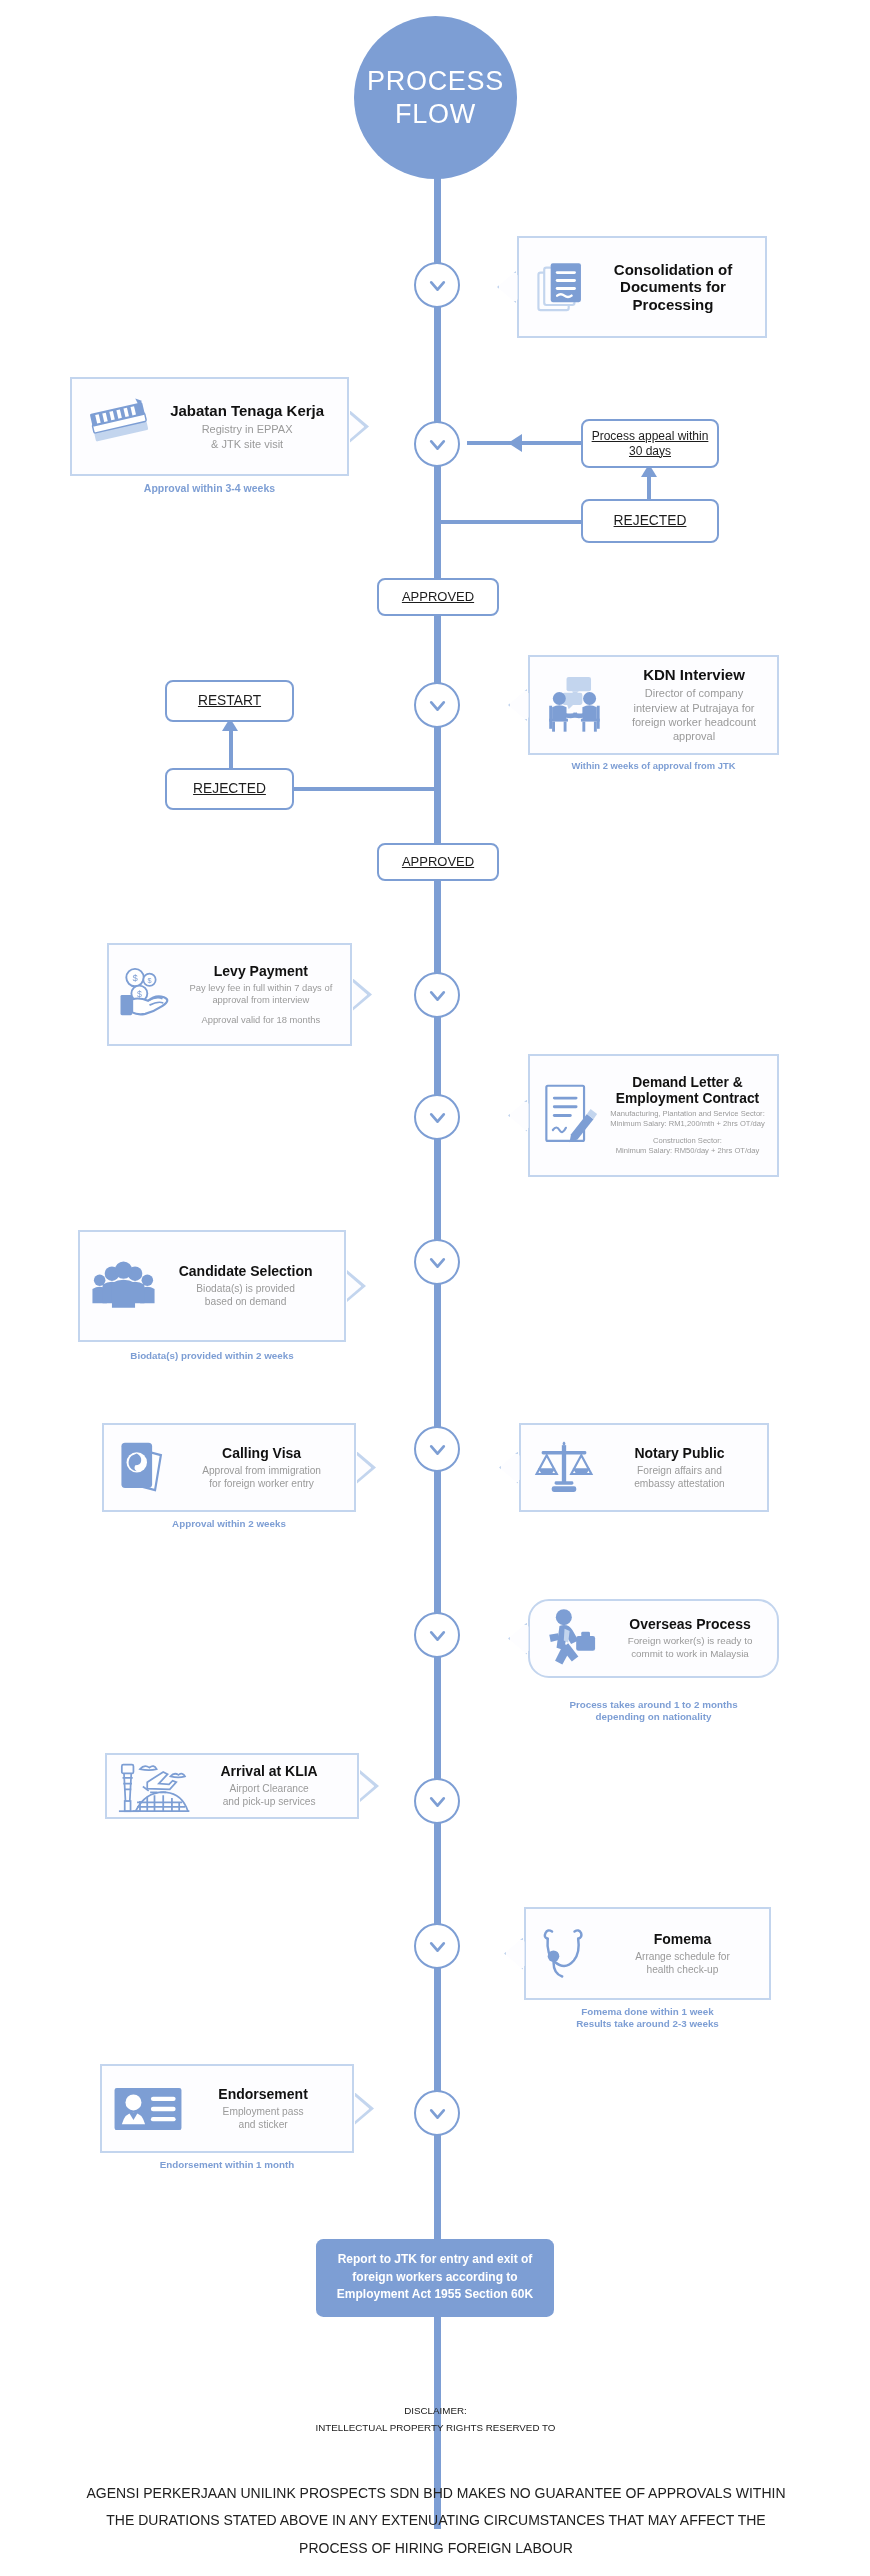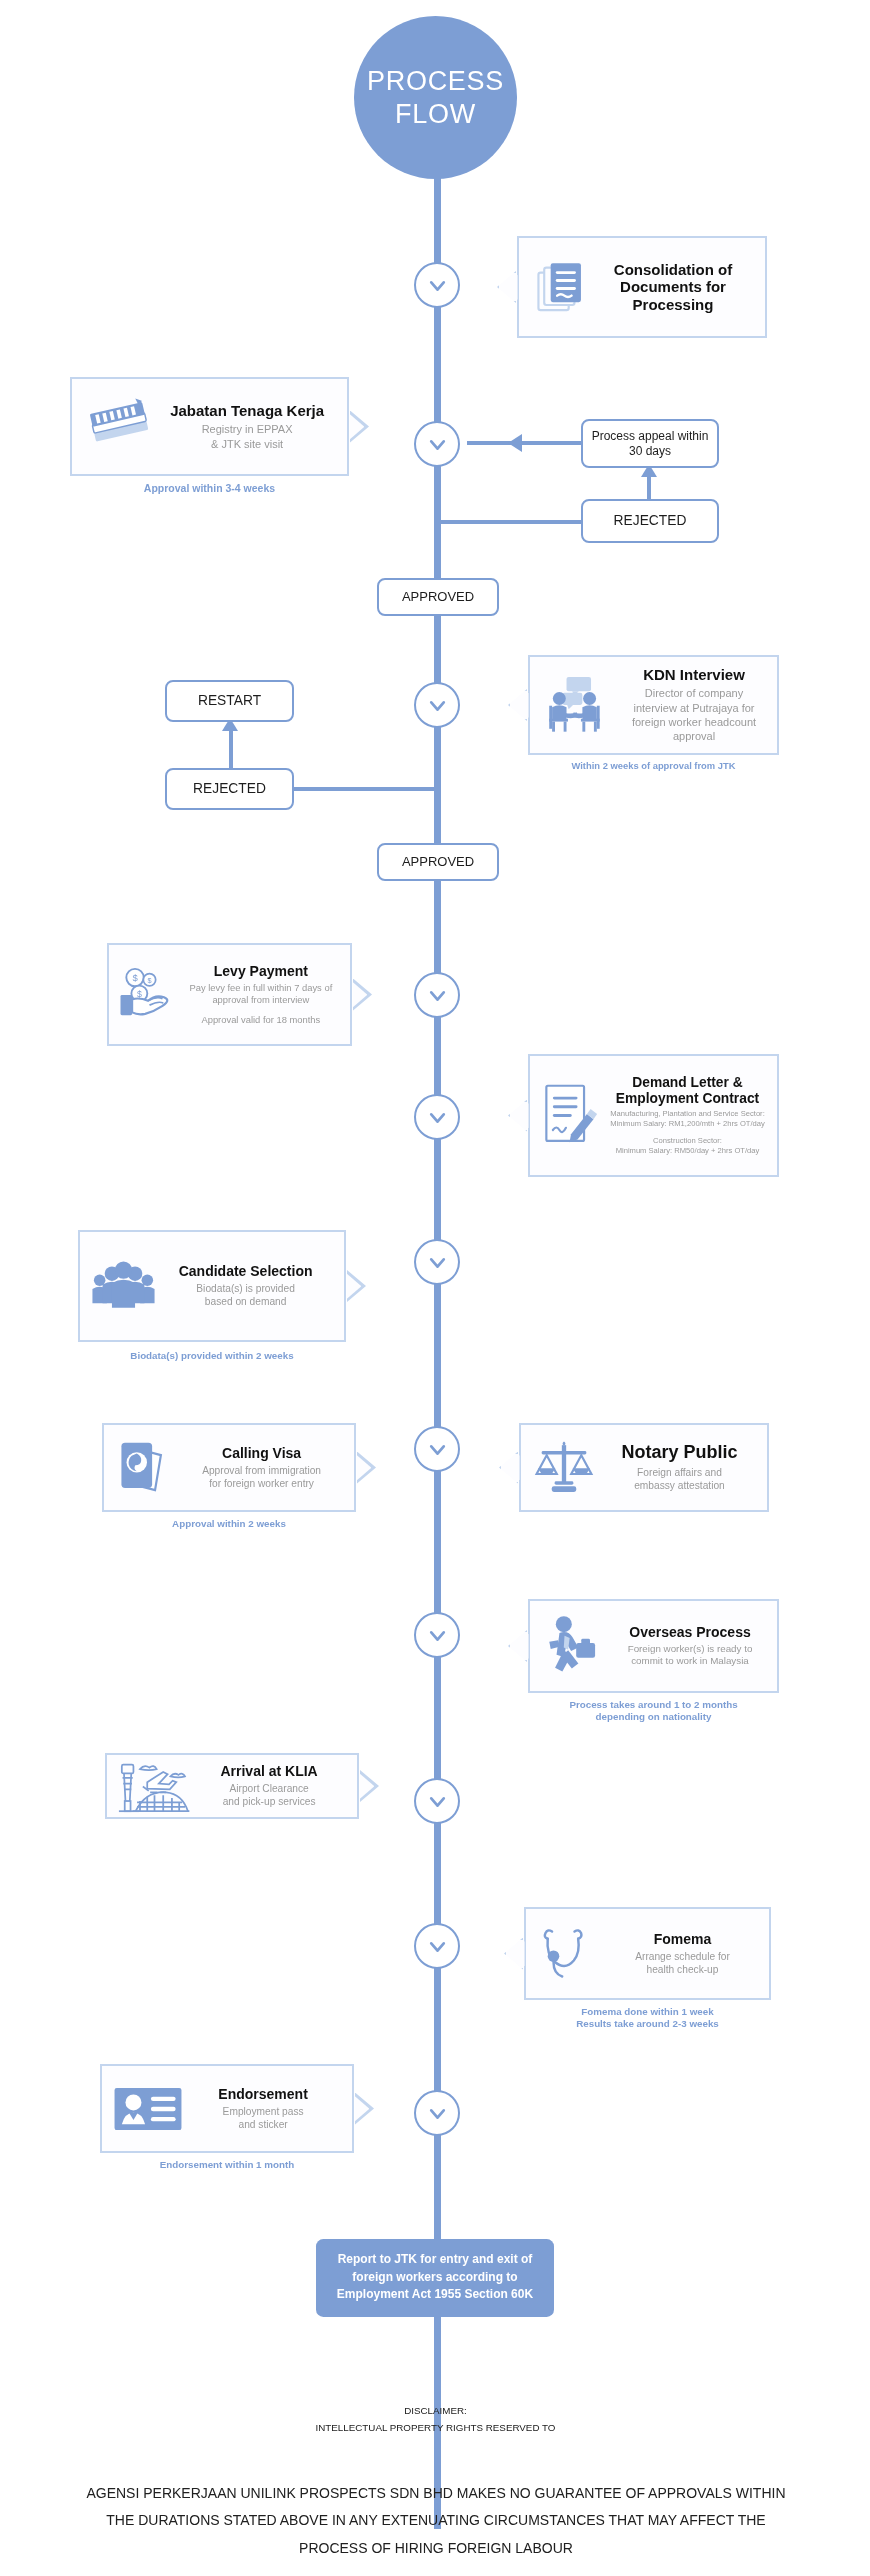--- a/index.html
+++ b/index.html
@@ -141,20 +141,21 @@
     background: #ffffff;
     border: 2.5px solid #7d9ed4;
     border-radius: 8px;
     display: flex;
     align-items: center;
     justify-content: center;
     text-align: center;
     color: #1d1d1d;
     z-index: 6;
     line-height: 1.2;
+    text-decoration: underline;
   }
 
   
   .hline { position:absolute; height:3.6px; background:#7d9ed4; z-index:2; }
   .vline { position:absolute; width:3.6px; background:#7d9ed4; z-index:2; }
   .arrow-left {
     position:absolute; width:0; height:0;
     border-top:9.4px solid transparent;
     border-bottom:9.4px solid transparent;
     border-right:14.5px solid #7d9ed4;
@@ -472,32 +473,32 @@
         <rect x="30" y="58" width="26" height="5" rx="2"></rect>
         <rect x="26" y="65" width="34" height="8" rx="3"></rect>
         <path d="M19 22 L5 48 h28 z" fill="#ffffff" stroke="#7d9ed4" stroke-width="3"></path>
         <path d="M7 40 h24 l-5 8 h-14 z"></path>
         <path d="M67 22 L53 48 h28 z" fill="#ffffff" stroke="#7d9ed4" stroke-width="3"></path>
         <path d="M55 40 h24 l-5 8 h-14 z"></path>
       </g>
     </svg>
   </div>
   <div class="card-text">
-    <div class="card-title" style="font-size:18px;">Notary Public</div>
+    <div class="card-title" style="font-size:14px;">Notary Public</div>
     <div class="card-sub" style="font-size:10.2px; white-space:pre-line;">Foreign affairs and
 embassy attestation</div>
   </div>
 </div>
 
 <div class="node" style="top:1612px;">
   <svg width="25" height="25" viewBox="0 0 24 24" fill="none" stroke="#7d9ed4" stroke-width="2.6" stroke-linecap="round" stroke-linejoin="round">
       <polyline points="6 9 12 16 18 9"></polyline>
     </svg>
 </div>
-<div class="card right" style="left:528px; top:1599px; width:251px; height:94px; padding:5.8px 7.3px;">
+<div class="card right" style="left:528px; top:1599px; width:251px; height:79px; padding:5.8px 7.3px;border-radius:21px;">
   <div class="notch"></div>
   <div class="notch-inner"></div>
   <div class="card-icon" style="width:73px;">
     <svg width="64" height="64" viewBox="0 0 88 88">
       <g fill="#7d9ed4">
         <circle cx="30" cy="14" r="11"></circle>
         <path d="M24 26 q12 -4 18 6 l8 14 -10 5 -6 -10 -4 18 -10 -3 z"></path>
         <path d="M30 50 l-12 24 10 5 12 -22 z"></path>
         <path d="M36 50 l14 18 -9 7 -14 -18 z"></path>
         <path d="M22 36 l-12 2 2 10 12 -3 z"></path>

